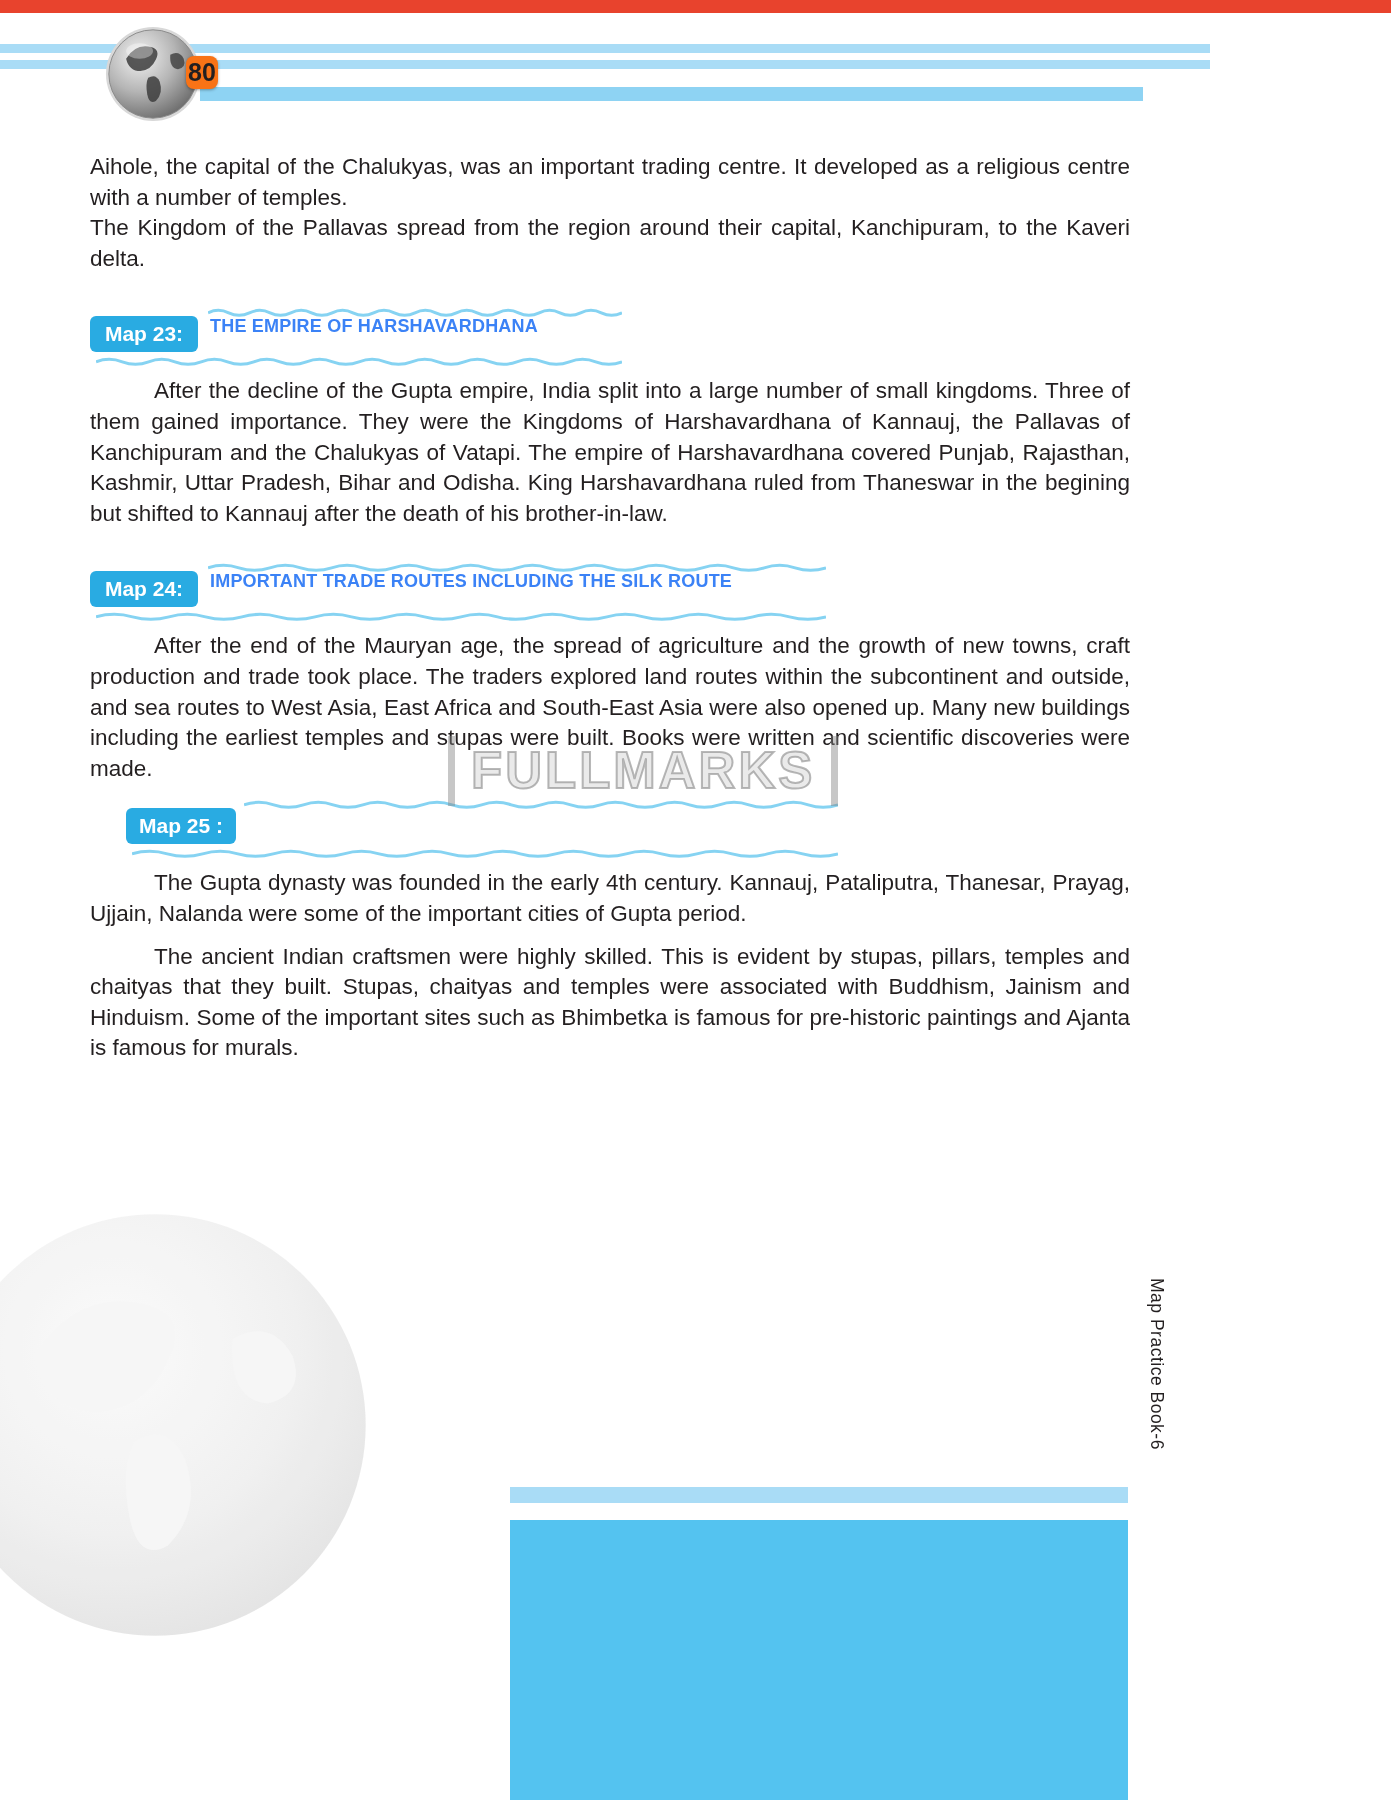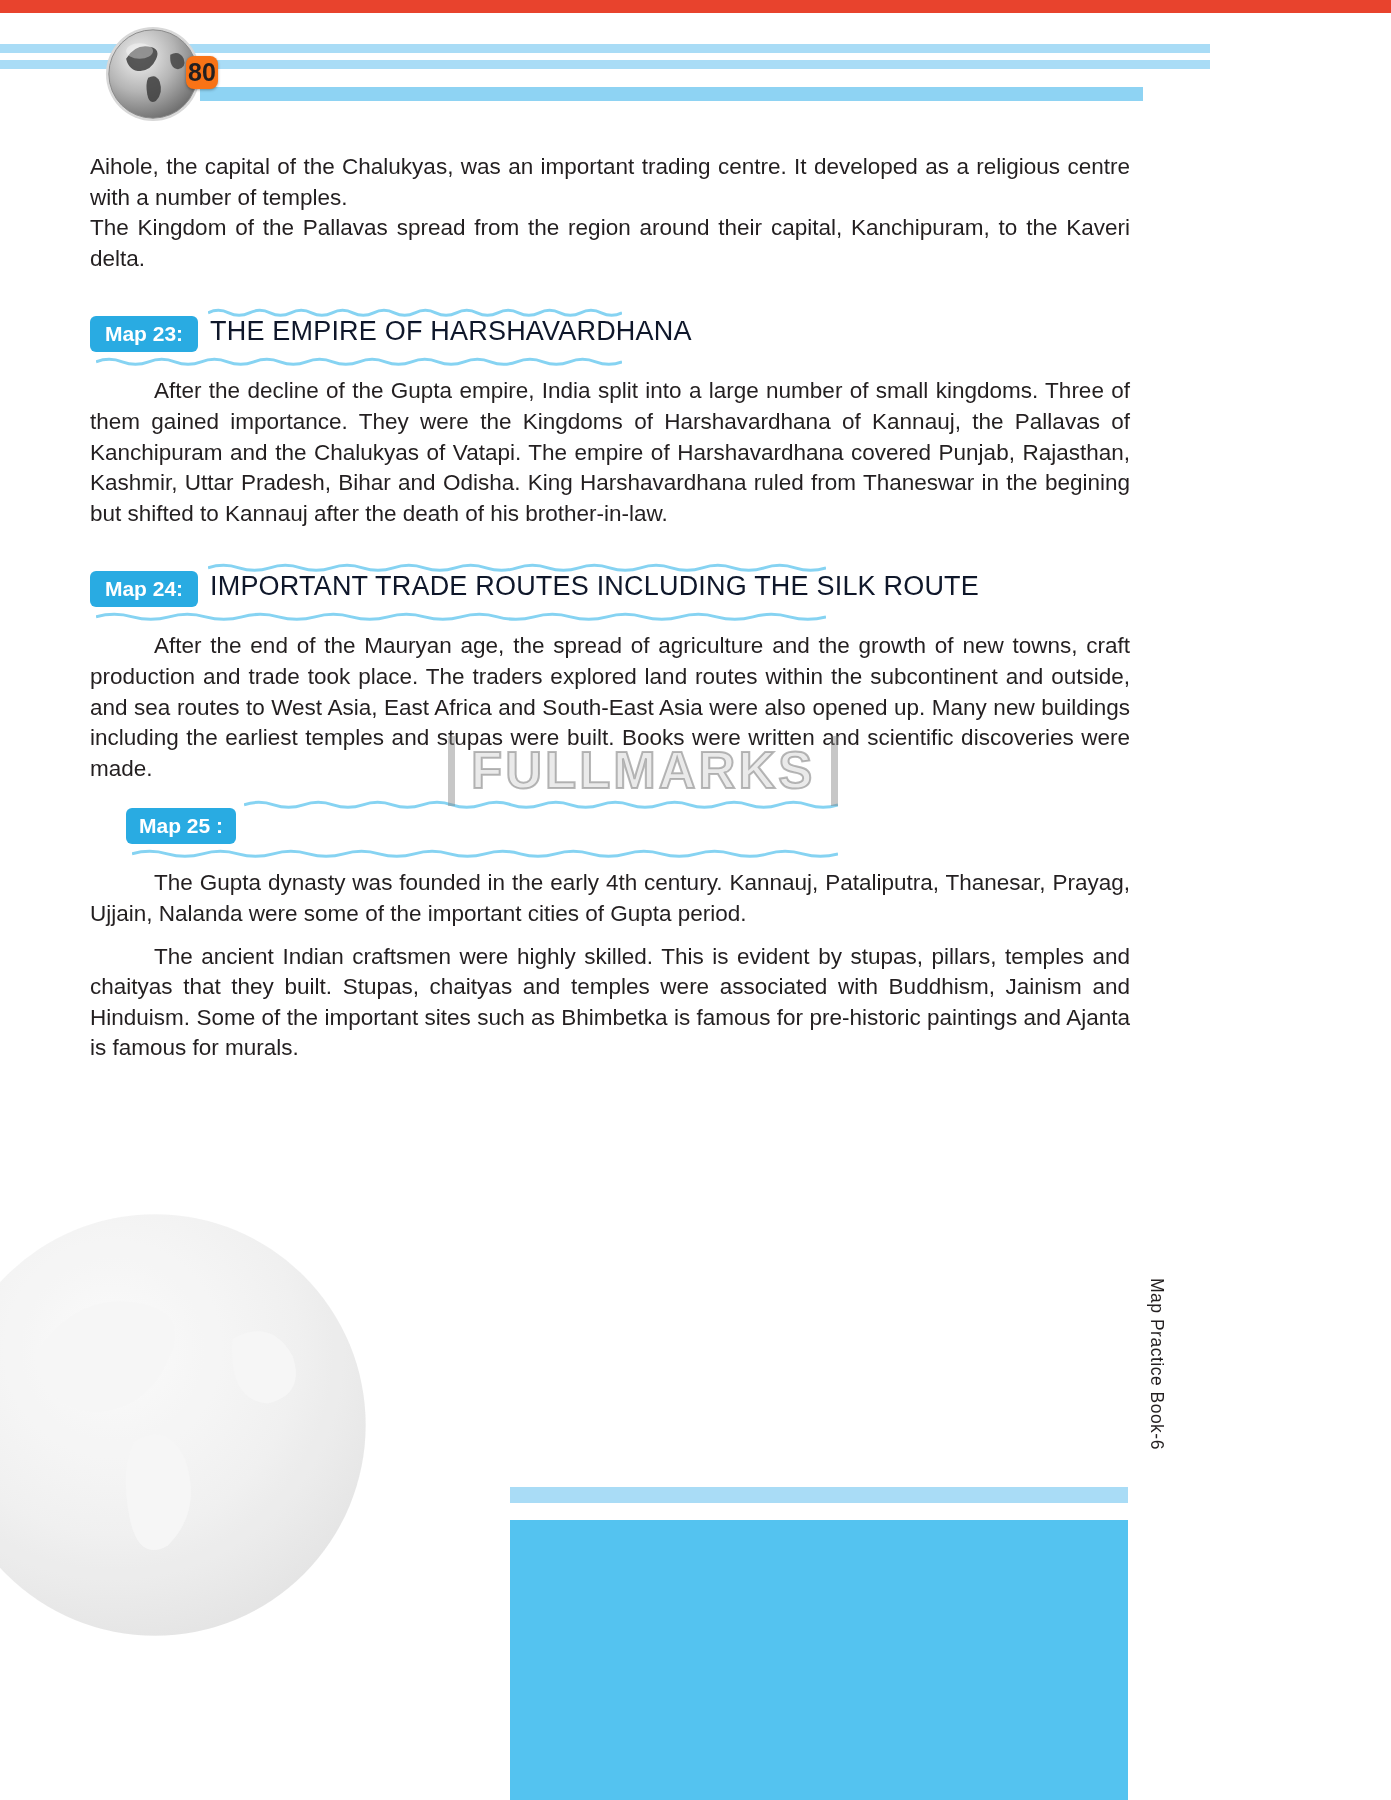--- a/index.html
+++ b/index.html
@@ -70,24 +70,24 @@
     color: #ffffff;
     font-weight: bold;
     font-size: 21px;
     padding: 6px 13px;
     border-radius: 6px;
     min-width: 108px;
     text-align: center;
     white-space: nowrap;
   }
   .map-title {
-    font-weight: normal;
-    font-size: 27px;
+    font-weight: bold;
+    font-size: 18px;
     letter-spacing: 0.2px;
-    color: #0f172a;
+    color: #3b82f6;
     white-space: nowrap;
   }
   .wave { position: absolute; height: 10px; }
   .wave.wtop { top: -9px; left: 118px; width: calc(var(--w, 560px) - 118px); }
   .wave.wbottom { bottom: -10px; left: 6px; width: calc(var(--w, 560px) - 6px); }
 
   
   .fullmarks {
     position: absolute; z-index: 5;
     left: 448px; top: 736px;

